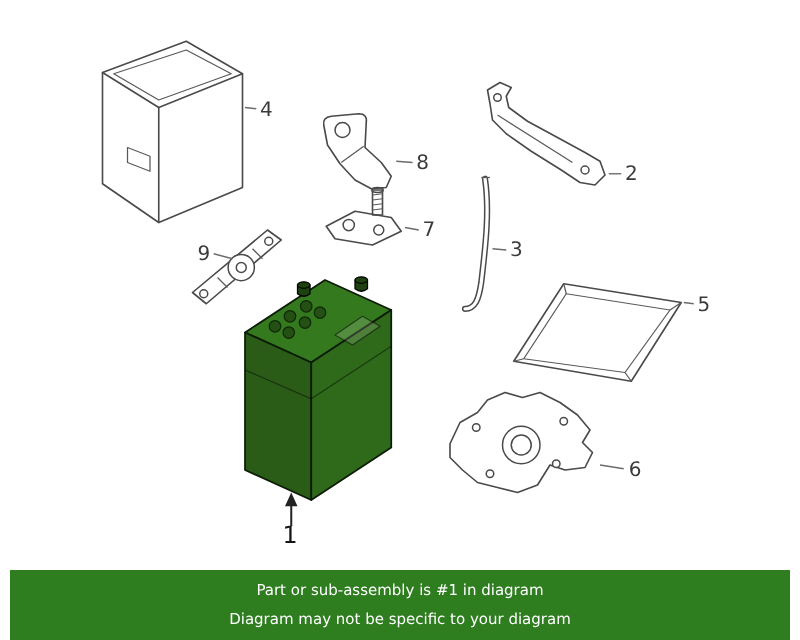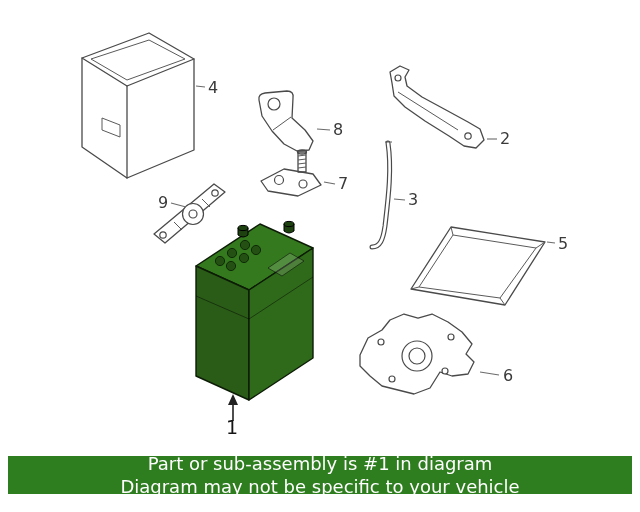--- a/index.html
+++ b/index.html
@@ -7,21 +7,21 @@
   .stage{position:relative;width:640px;height:512px;background:#ffffff;overflow:hidden;}
   .diagram-svg{position:absolute;left:0;top:0;}
   .part-line{fill:none;stroke:#4a4a4a;stroke-width:1.3;stroke-linejoin:round;stroke-linecap:round;}
   .part-thin{fill:none;stroke:#5a5a5a;stroke-width:1;stroke-linejoin:round;}
   .hole{fill:#ffffff;stroke:#4a4a4a;stroke-width:1.2;}
   .leader{stroke:#6b6b6b;stroke-width:1.1;fill:none;}
   .callout{font-size:16px;fill:#3a3a3a;}
   .callout-main{font-size:19px;fill:#151515;}
   .battery-stroke{stroke:#0c1c06;stroke-width:1.4;stroke-linejoin:round;}
   .battery-detail{stroke:rgba(0,0,0,0.45);stroke-width:1;fill:none;}
-  .banner{position:absolute;left:8px;right:8px;top:456px;height:38px;display:flex;flex-direction:column;align-items:center;justify-content:center;color:#ffffff;font-size:18px;line-height:23px;text-align:center;}
+  .banner{position:absolute;left:8px;right:8px;top:456px;height:56px;display:flex;flex-direction:column;align-items:center;justify-content:center;color:#ffffff;font-size:12px;line-height:23px;text-align:center;}
 </style>
 </head>
 <body>
 
 <div class="stage">
 
   <svg class="diagram-svg" width="640" height="512" viewBox="0 0 640 512">
 
     <g>
       <path class="part-line" d="M82,58 L149,33 L194,59 L127,86 Z"></path>
@@ -123,16 +123,16 @@
     </g>
     <g>
       <line x1="233" y1="421" x2="233" y2="403" stroke="#222" stroke-width="1.6"></line>
       <polygon points="233,394 228,405 238,405" fill="#222"></polygon>
     </g>
     <text class="callout-main" x="232" y="434" text-anchor="middle">1</text>
   </svg>
 
   <div class="banner" style="background-color: rgb(46, 125, 31);">
     <div>Part or sub-assembly is #1 in diagram</div>
-    <div>Diagram may not be specific to your vehicle</div>
+    <div>Diagram may not be specific to your diagram</div>
   </div>
 
 </div>
 
 </body></html>

